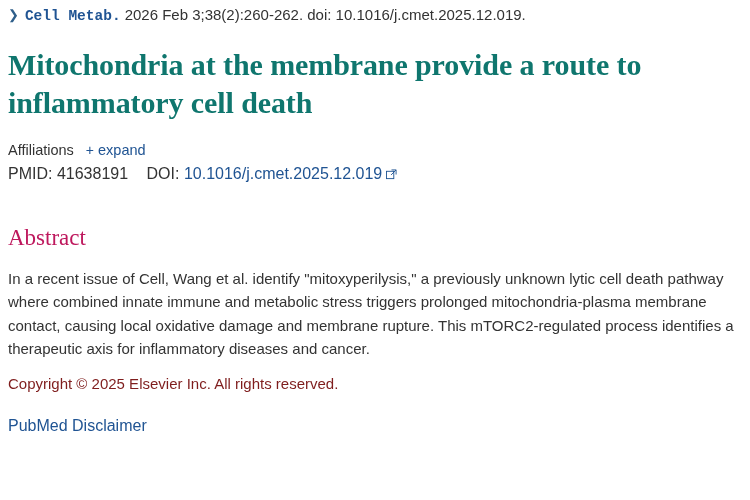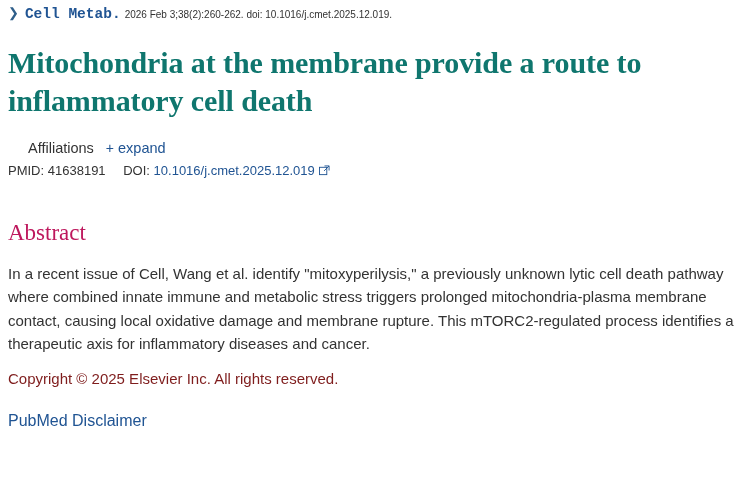--- a/index.html
+++ b/index.html
@@ -39,21 +39,21 @@
     top: -1px;
   }
   .journal-link {
     color: #205493;
     text-decoration: none;
     font-weight: 700;
     font-size: 14.5px;
     font-family: Liberation Mono, monospace;
   }
   .cite-rest {
-    font-size: 10px;
+    font-size: 15px;
     color: #333333;
     margin-left: 4px;
   }
 
   
   .title {
     font-family: "Liberation Serif", serif;
     font-size: 30px;
     font-weight: 700;
     line-height: 1.27;
@@ -80,40 +80,39 @@
   }
   .comma { color: #333333; }
 
   
   .affil-row {
     margin-top: 20px;
     font-size: 14.5px;
     color: #333333;
     display: flex;
     align-items: flex-end;
-    margin-left: 20px;
   }
   .affil-label { color: #333333; }
   .expand-btn {
     color: #205493;
     margin-left: 12px;
     cursor: pointer;
     font-size: 14.5px;
     display: inline-flex;
     align-items: center;
   }
   .plus {
     font-size: 14px;
     margin-right: 4px;
   }
 
   
   .ids-row {
     margin-top: 7px;
-    font-size: 13px;
+    font-size: 16px;
     color: #333333;
   }
   .pmid-num { color: #333333; }
   .doi-label { margin-left: 14px; }
   .doi-link {
     color: #205493;
     text-decoration: none;
   }
   .ext-icon {
     display: inline-block;

